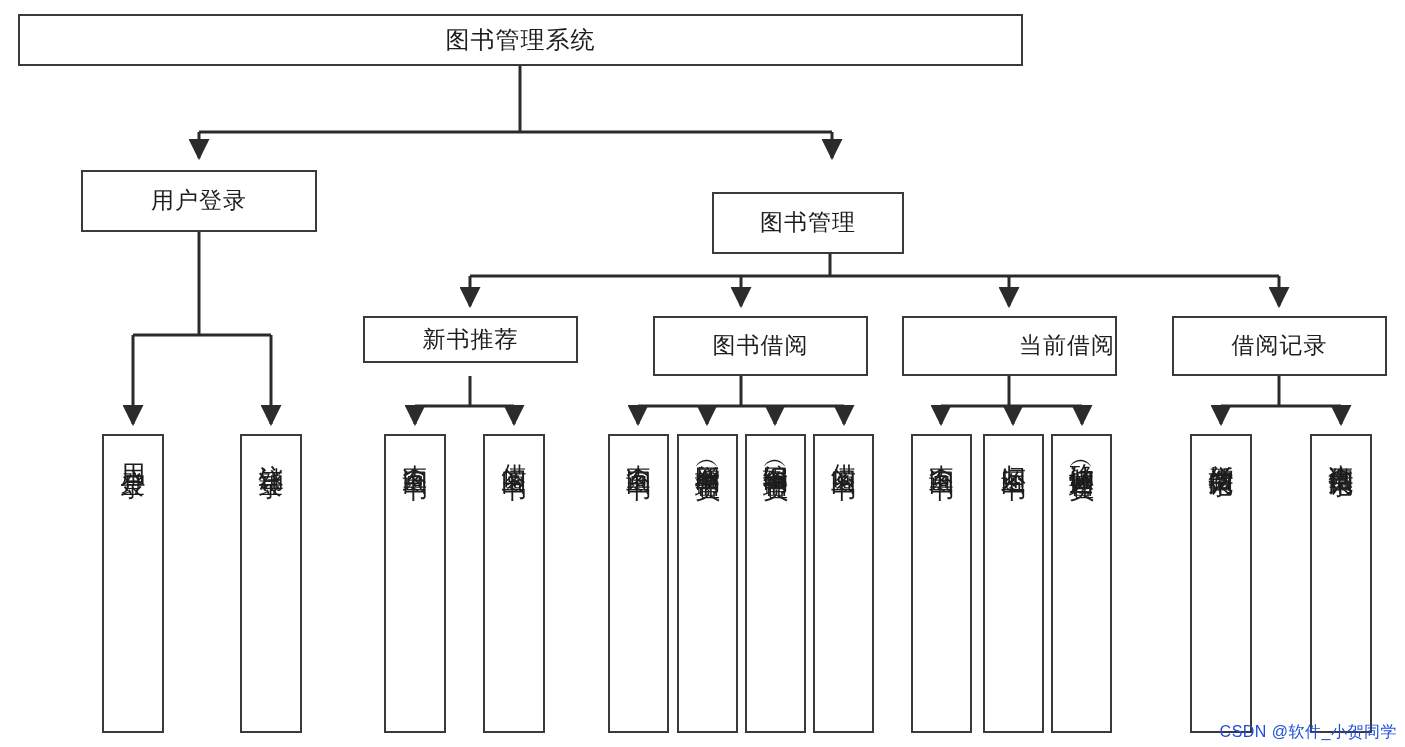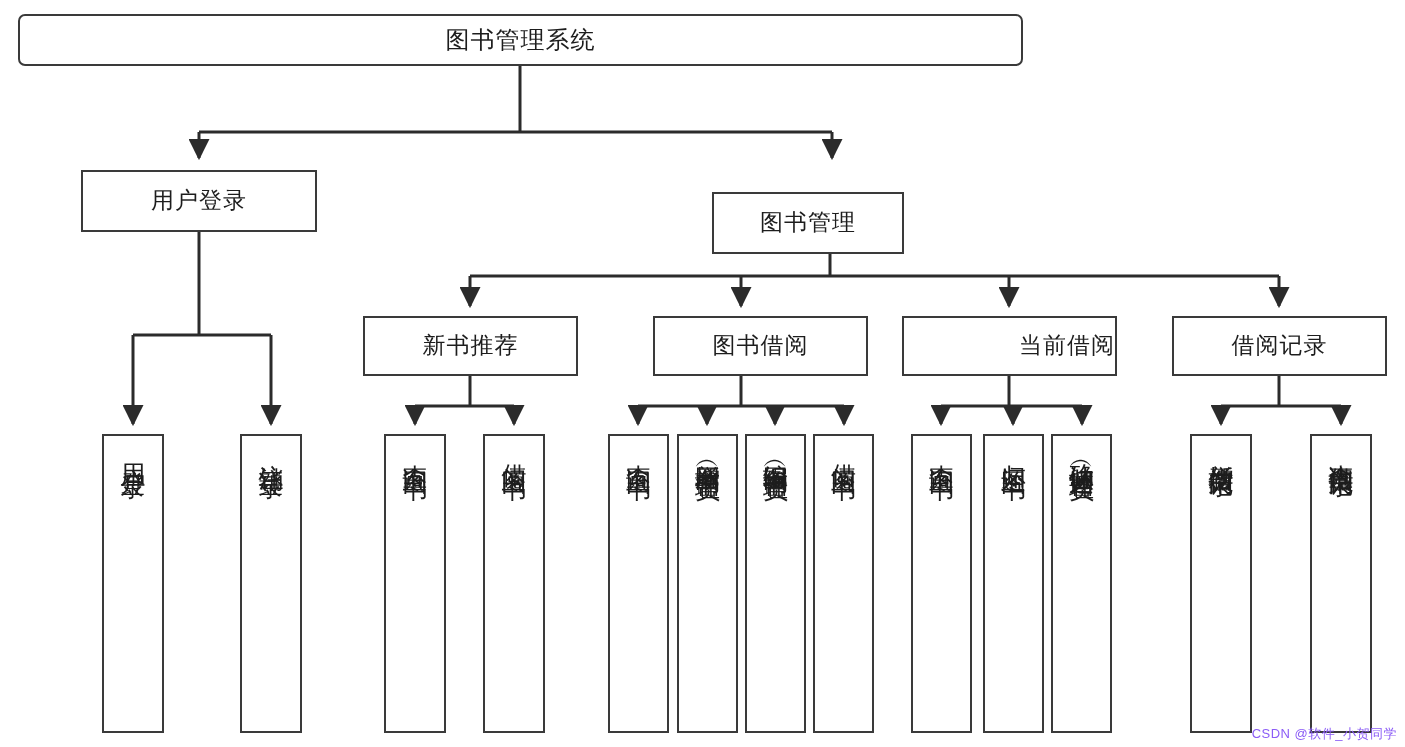--- a/index.html
+++ b/index.html
@@ -62,22 +62,22 @@
     line-height: 1;
   }
   .node.vertical.tall .label {
     font-size: 25px;
     letter-spacing: 2px;
   }
   .watermark {
     position: absolute;
     right: 8px;
     bottom: 4px;
-    font-size: 13px;
-    color: #8b5cf6;
+    font-size: 16px;
+    color: #1d4ed8;
     z-index: 5;
     white-space: nowrap;
     letter-spacing: 0.5px;
   }
 </style>
 </head>
 <body>
 
 <div id="canvas">
 
@@ -124,32 +124,32 @@
       <path d="M 1013 406 L 1013 424" marker-end="url(#arrow)"></path>
       <path d="M 1082 406 L 1082 424" marker-end="url(#arrow)"></path>
 
       <path d="M 1279 376 L 1279 406"></path>
       <path d="M 1221 406 L 1341 406"></path>
       <path d="M 1221 406 L 1221 424" marker-end="url(#arrow)"></path>
       <path d="M 1341 406 L 1341 424" marker-end="url(#arrow)"></path>
     </g>
   </svg>
 
-  <div class="node root" style="left:18px; top:14px; width:1005px; height:52px;border-radius:7px;">
+  <div class="node root" style="left:18px; top:14px; width:1005px; height:52px;">
     <span class="label">图书管理系统</span>
   </div>
 
   <div class="node horizontal" style="left:81px; top:170px; width:236px; height:62px;">
     <span class="label">用户登录</span>
   </div>
   <div class="node horizontal" style="left:712px; top:170px; width:192px; height:62px;margin-top:22px;">
     <span class="label">图书管理</span>
   </div>
 
-  <div class="node horizontal" style="left:363px; top:316px; width:215px; height:60px;">
+  <div class="node horizontal" style="left:363px; top:316px; width:215px; height:47px;">
     <span class="label">新书推荐</span>
   </div>
   <div class="node horizontal" style="left:653px; top:316px; width:215px; height:60px;">
     <span class="label">图书借阅</span>
   </div>
   <div class="node horizontal" style="left:902px; top:316px; width:215px; height:60px;justify-content:flex-end;">
     <span class="label">当前借阅</span>
   </div>
   <div class="node horizontal" style="left:1172px; top:316px; width:215px; height:60px;">
     <span class="label">借阅记录</span>

